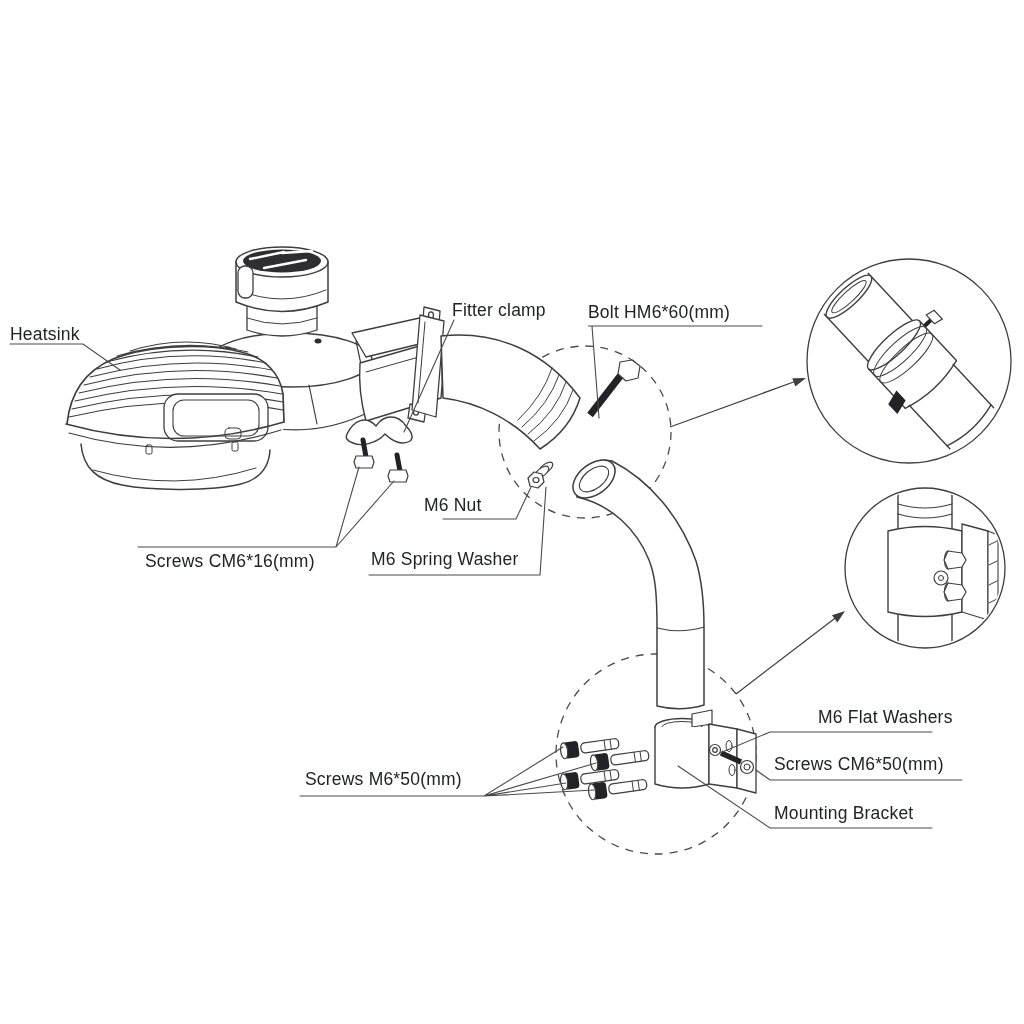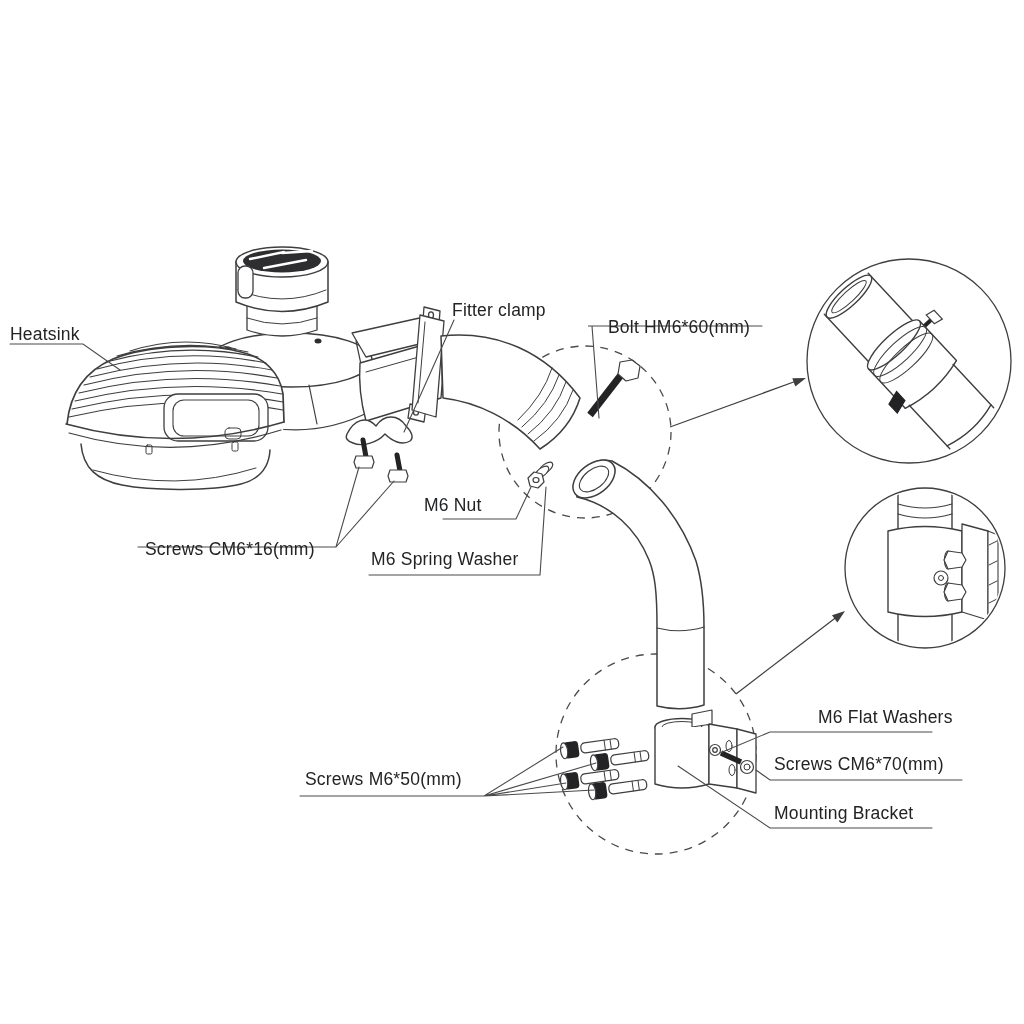--- a/index.html
+++ b/index.html
@@ -263,22 +263,22 @@
     <path d="M369 575 H540 L546 487"></path>
     <path d="M300 796 H484 L563 747 M484 796 L596 763 M484 796 L566 783 M484 796 L594 790"></path>
     <path d="M932 732 H770 L720 753"></path>
     <path d="M962 780 H770 L756 770"></path>
     <path d="M932 828 H770 L678 766"></path>
   </g>
 </svg>
 
 <div class="callout" style="left:10px;top:325px;">Heatsink</div>
 <div class="callout" style="left:452px;top:301px;">Fitter clamp</div>
-<div class="callout" style="left:588px;top:318px;margin-left:20px;">Bolt HM6*60(mm)</div>
-<div class="callout" style="left:145px;top:540px;">Screws CM6*16(mm)</div>
+<div class="callout" style="left:588px;top:303px;">Bolt HM6*60(mm)</div>
+<div class="callout" style="left:145px;top:552px;">Screws CM6*16(mm)</div>
 <div class="callout" style="left:424px;top:496px;">M6 Nut</div>
 <div class="callout" style="left:371px;top:550px;">M6 Spring Washer</div>
 <div class="callout" style="left:305px;top:770px;">Screws M6*50(mm)</div>
 <div class="callout" style="left:774px;top:708px;margin-left:44px;">M6 Flat Washers</div>
-<div class="callout" style="left:774px;top:755px;">Screws CM6*70(mm)</div>
+<div class="callout" style="left:774px;top:755px;">Screws CM6*50(mm)</div>
 <div class="callout" style="left:774px;top:804px;">Mounting Bracket</div>
 
 </div>
 
 </body></html>

